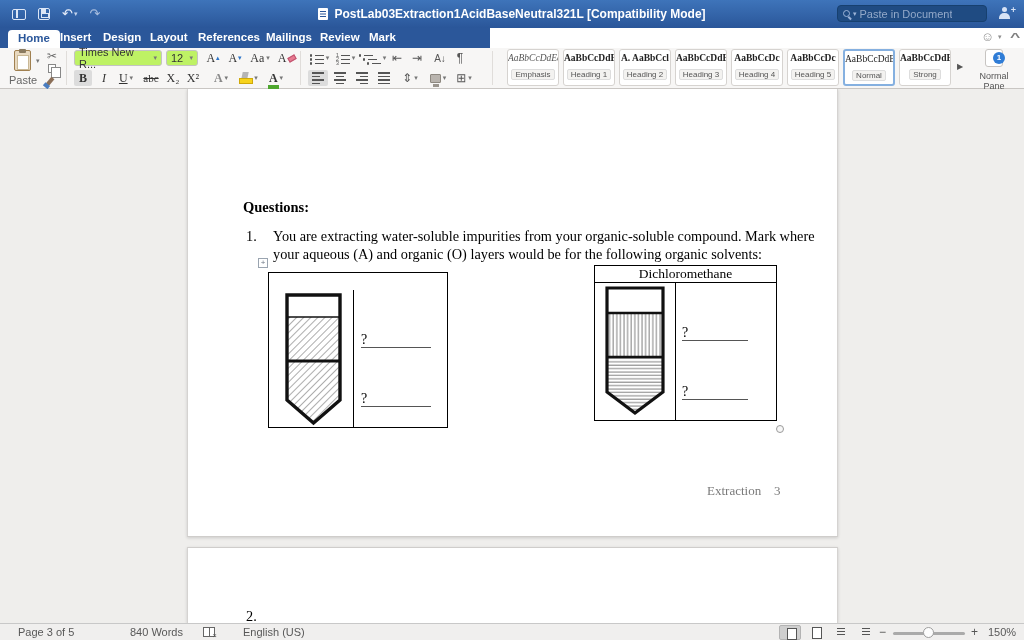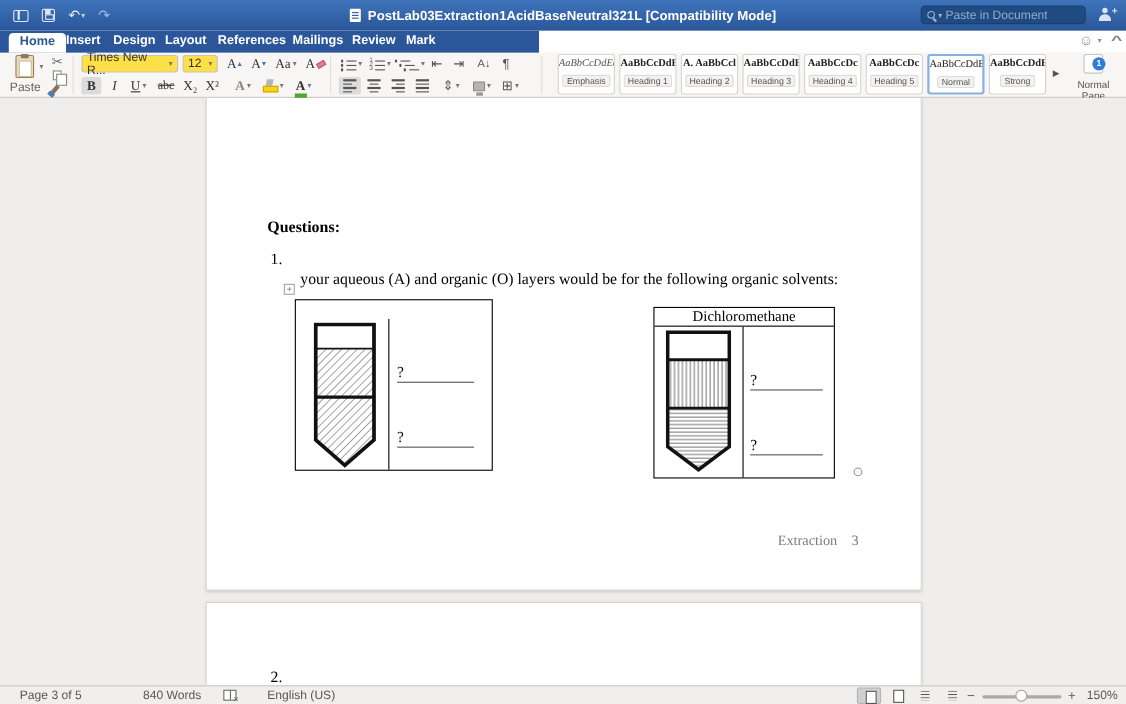--- a/index.html
+++ b/index.html
@@ -55,21 +55,21 @@
   .clipboard::before { content:''; position:absolute; left:4px; top:-2px; width:7px; height:4px; background:#8a7a5f; border-radius:1px; }
   .clipboard::after { content:''; position:absolute; left:2px; top:4px; width:10px; height:13px; background:#fff; border:1px solid #c9b896; }
   .paste-caret { position:absolute; left:36px; top:9px; font-size:7px; color:#777; }
   .paste-lbl { position:absolute; left:2px; top:26px; width:42px; text-align:center; font-size:11px; color:#666; }
   .scissors { position:absolute; left:47px; top:1px; font-size:12px; color:#666; }
   .ic-copy { position:absolute; left:48px; top:16px; width:8px; height:9px; border:1px solid #888; background:#fff; }
   .ic-copy::before { content:''; position:absolute; left:2px; top:2px; width:8px; height:9px; border:1px solid #888; background:#fff; }
   .ic-painter { position:absolute; left:48px; top:29px; width:4px; height:9px; background:#8b6f58; transform:rotate(40deg); }
   .ic-painter::before { content:''; position:absolute; left:-1px; top:8px; width:6px; height:4px; background:#4a7dc0; }
   
-  .combo { position:absolute; top:2px; height:16px; background:#fde047; border:1px solid #c3c3c3; border-radius:3px; font-size:11px; color:#333; display:flex; align-items:center; padding:0 4px; justify-content:space-between; }
+  .combo { position:absolute; top:2px; height:16px; background:#bef264; border:1px solid #c3c3c3; border-radius:3px; font-size:11px; color:#333; display:flex; align-items:center; padding:0 4px; justify-content:space-between; }
   .fmt { font-family:"Liberation Serif", serif; font-size:12px; color:#333; }
   .fmt-b { font-weight:bold; } .fmt-i { font-style:italic; } .fmt-u { text-decoration:underline; }
   .fmt-s { text-decoration:line-through; font-size:11px; }
   .blue-up { color:#2e75c8; font-size:7px; margin-left:1px; vertical-align:4px; }
   .blue-dn { color:#2e75c8; font-size:7px; margin-left:1px; vertical-align:4px; }
   .eraser { display:inline-block; width:8px; height:5px; background:#e87a90; border:1px solid #c05570; transform:rotate(-30deg); margin-left:2px; vertical-align:2px; }
   .effects-a { color:#888; font-weight:bold; }
   .ic-highlight { display:inline-block; position:relative; width:14px; height:12px; }
   .ic-highlight::before { content:''; position:absolute; left:4px; top:0; width:6px; height:7px; background:#b5b5b5; transform:skewX(-12deg); }
   .ic-highlight::after { content:''; position:absolute; left:1px; bottom:0; width:12px; height:4px; background:#f7d31c; border:1px solid #cfa90a; }
@@ -373,20 +373,21 @@
       <span class="sp-l">Pane</span>
     </div>
   </div>
 
   <div class="docarea">
 
     <div class="page page3">
 
       <div class="qhead serif">Questions:</div>
       <div class="qnum serif" style="top:139px">1.</div>
+      <div class="qline jline serif" style="top:139px">You are extracting water-soluble impurities from your organic-soluble compound.  Mark where</div>
       <div class="qline serif" style="top:157px">your aqueous (A) and organic (O) layers would be for the following organic solvents:</div>
 
       <div class="tbl-handle">+</div>
 
       <div class="wtable" style="left:80px;top:183px;width:180px;height:156px">
         <div class="wt-body">
           <div class="wt-left" style="width:85px">
             <svg class="funnel" style="left:16px;top:3px;width:57px;height:133px" viewBox="0 0 57 133">
               <defs>
                 <pattern id="hx1" width="5" height="5" patternUnits="userSpaceOnUse" patternTransform="rotate(45)">
@@ -401,21 +402,21 @@
               <polygon points="2,2 55,2 55,107 28.5,130 2,107" fill="none" stroke="#111" stroke-width="3.4"></polygon>
             </svg>
           </div>
           <div class="wt-right" style="left:85px">
             <span class="blank" style="left:7px;top:42px;width:70px"><i style="font-style:normal">?</i></span>
             <span class="blank" style="left:7px;top:101px;width:70px"><i style="font-style:normal">?</i></span>
           </div>
         </div>
       </div>
 
-      <div class="wtable" style="left:406px;top:190px;width:165px;height:156px">
+      <div class="wtable" style="left:406px;top:176px;width:183px;height:156px">
         <div class="wt-head">Dichloromethane</div>
         <div class="wt-body">
           <div class="wt-left" style="width:81px">
             <svg class="funnel" style="left:10px;top:3px;width:60px;height:129px" viewBox="0 0 60 129">
               <defs>
                 <pattern id="dv1" width="3.6" height="4" patternUnits="userSpaceOnUse">
                   <line x1="1" y1="0" x2="1" y2="4" stroke="#7f7f7f" stroke-width="1"></line>
                 </pattern>
                 <pattern id="dh1" width="4" height="3.4" patternUnits="userSpaceOnUse">
                   <line x1="0" y1="1" x2="4" y2="1" stroke="#7f7f7f" stroke-width="1"></line>

